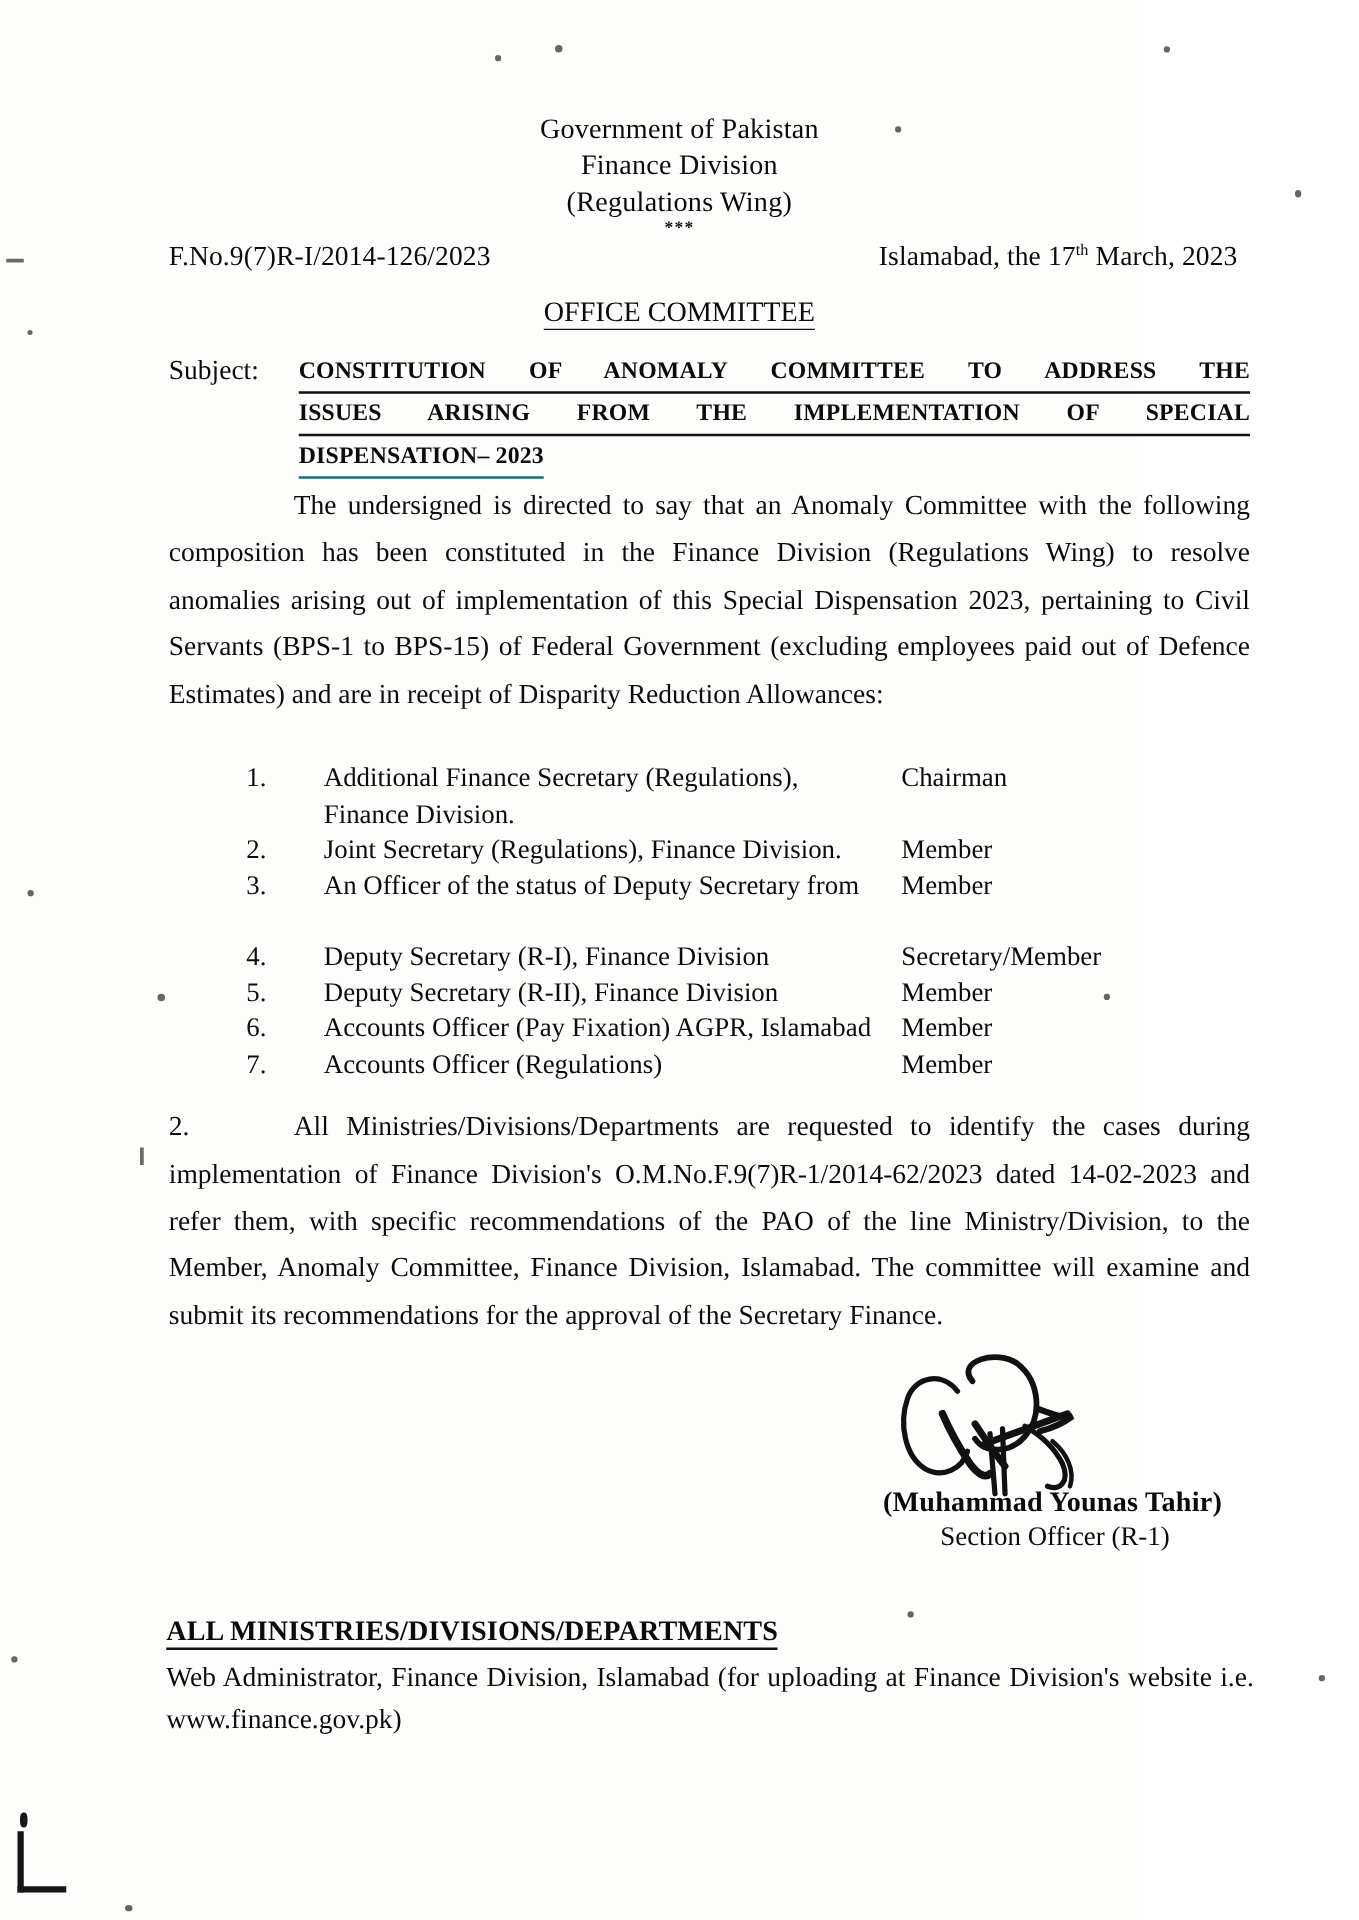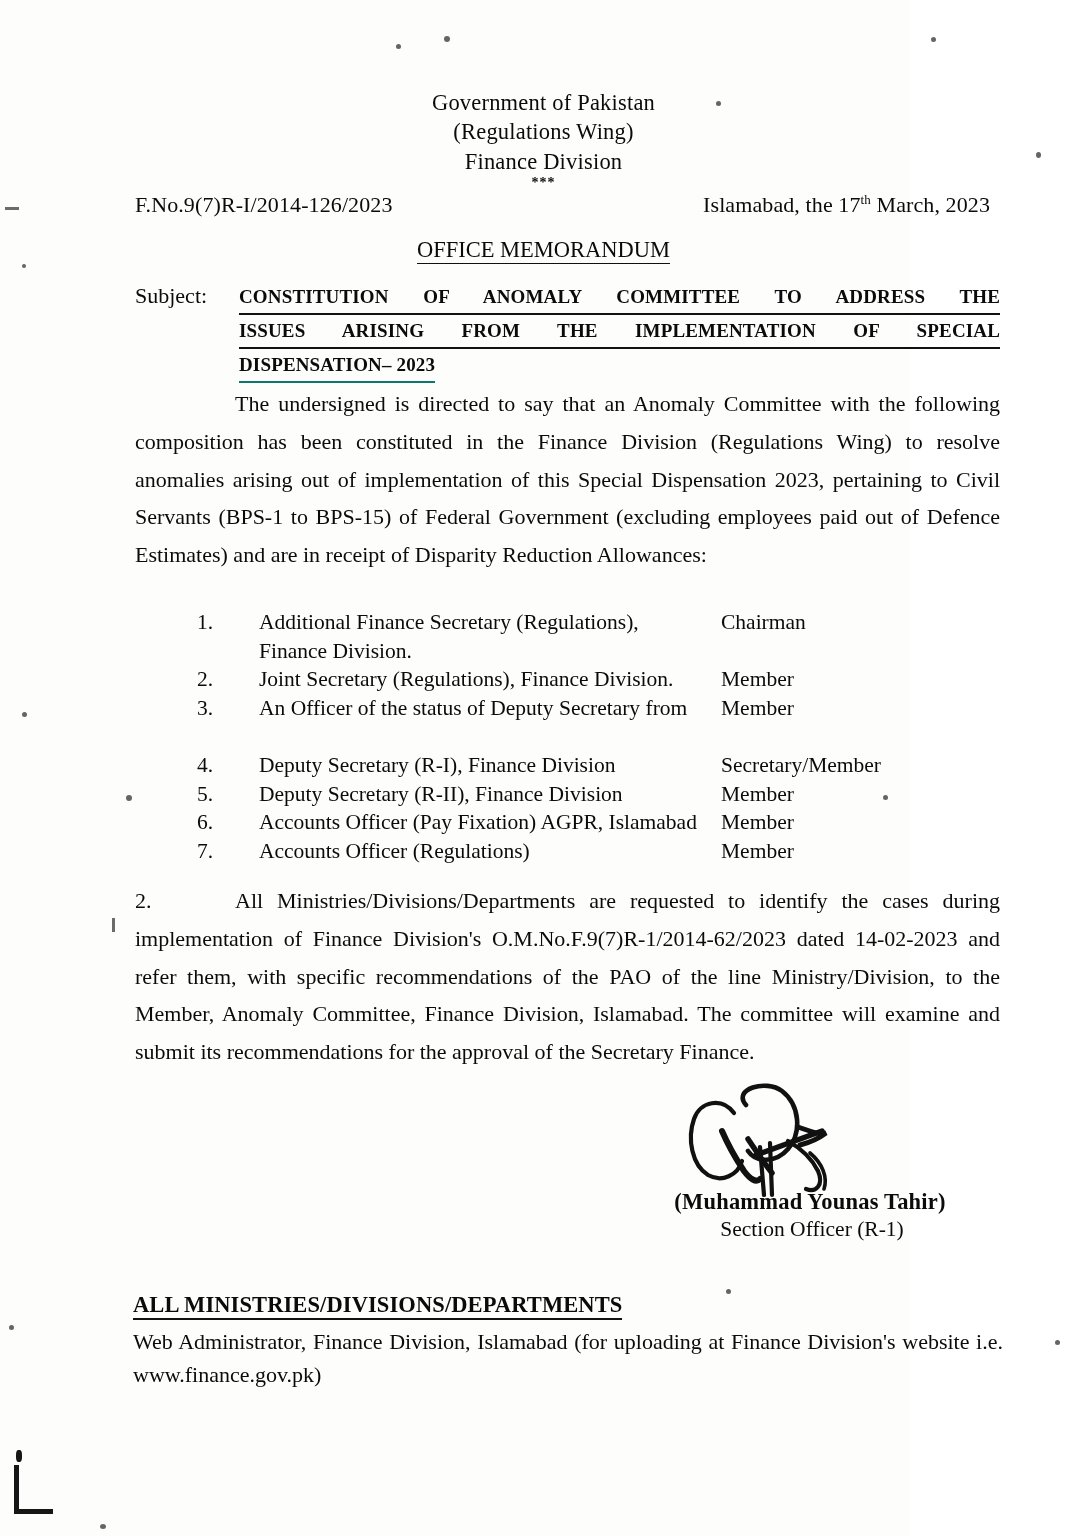--- a/index.html
+++ b/index.html
@@ -155,21 +155,21 @@
   }
   .c-cont {
     display: flex;
   }
   .c-cont .c-num { visibility: hidden; }
 
   
   .sig-wrap {
     position: absolute;
     top: 1083px;
-    left: 600px;
+    left: 632px;
     width: 420px;
     text-align: center;
   }
   .sig-mark {
     height: 112px;
     position: relative;
     margin-left: 60px;
   }
   .sig-mark svg { display: block; }
   .sig-name {
@@ -238,32 +238,32 @@
     opacity: .75;
   }
 </style>
 </head>
 <body>
 
 <div class="page">
 
   <div class="letterhead">
     <div class="lh-line">Government of Pakistan</div>
+    <div class="lh-line">Finance Division</div>
     <div class="lh-line">(Regulations Wing)</div>
-    <div class="lh-line">Finance Division</div>
     <div class="asterisks">***</div>
   </div>
 
   <div class="refrow">
     <div class="fileno">F.No.9(7)R-I/2014-126/2023</div>
     <div class="dateline"><span>Islamabad, the </span><span>17</span><sup>th</sup><span> March, 2023</span></div>
   </div>
 
   <div class="om-title">
-    <span>OFFICE MEMORANDUM</span>
+    <span>OFFICE COMMITTEE</span>
   </div>
 
   <div class="subject-block">
     <div class="subject-label">Subject:</div>
     <div class="subject-text">
       <span class="sline just">CONSTITUTION OF ANOMALY COMMITTEE TO ADDRESS THE</span>
       <span class="sline just">ISSUES ARISING FROM THE IMPLEMENTATION OF SPECIAL</span>
       <span class="sline last">DISPENSATION– 2023</span>
     </div>
   </div>

